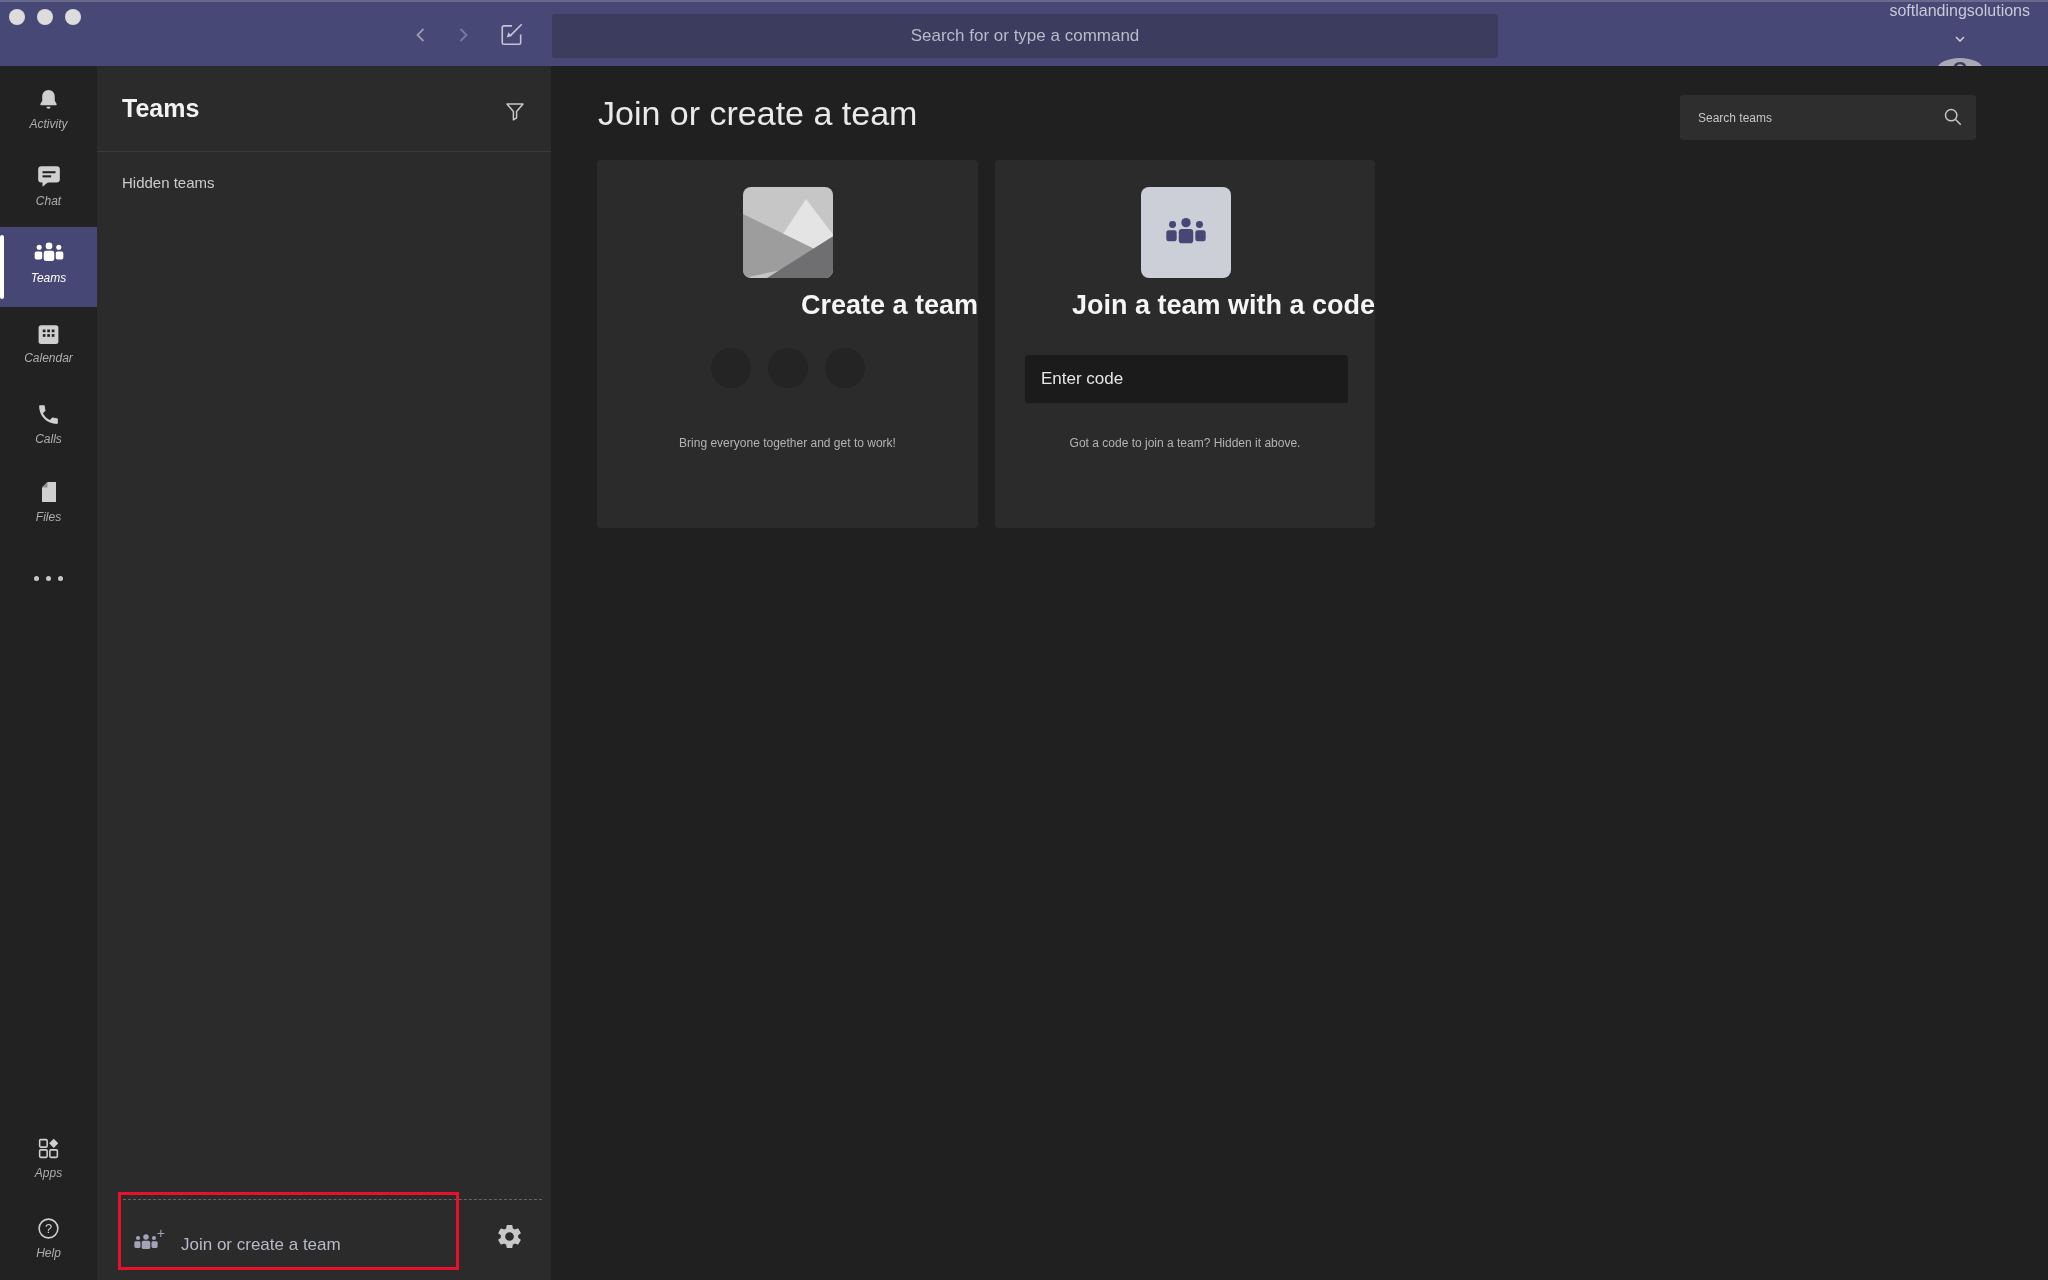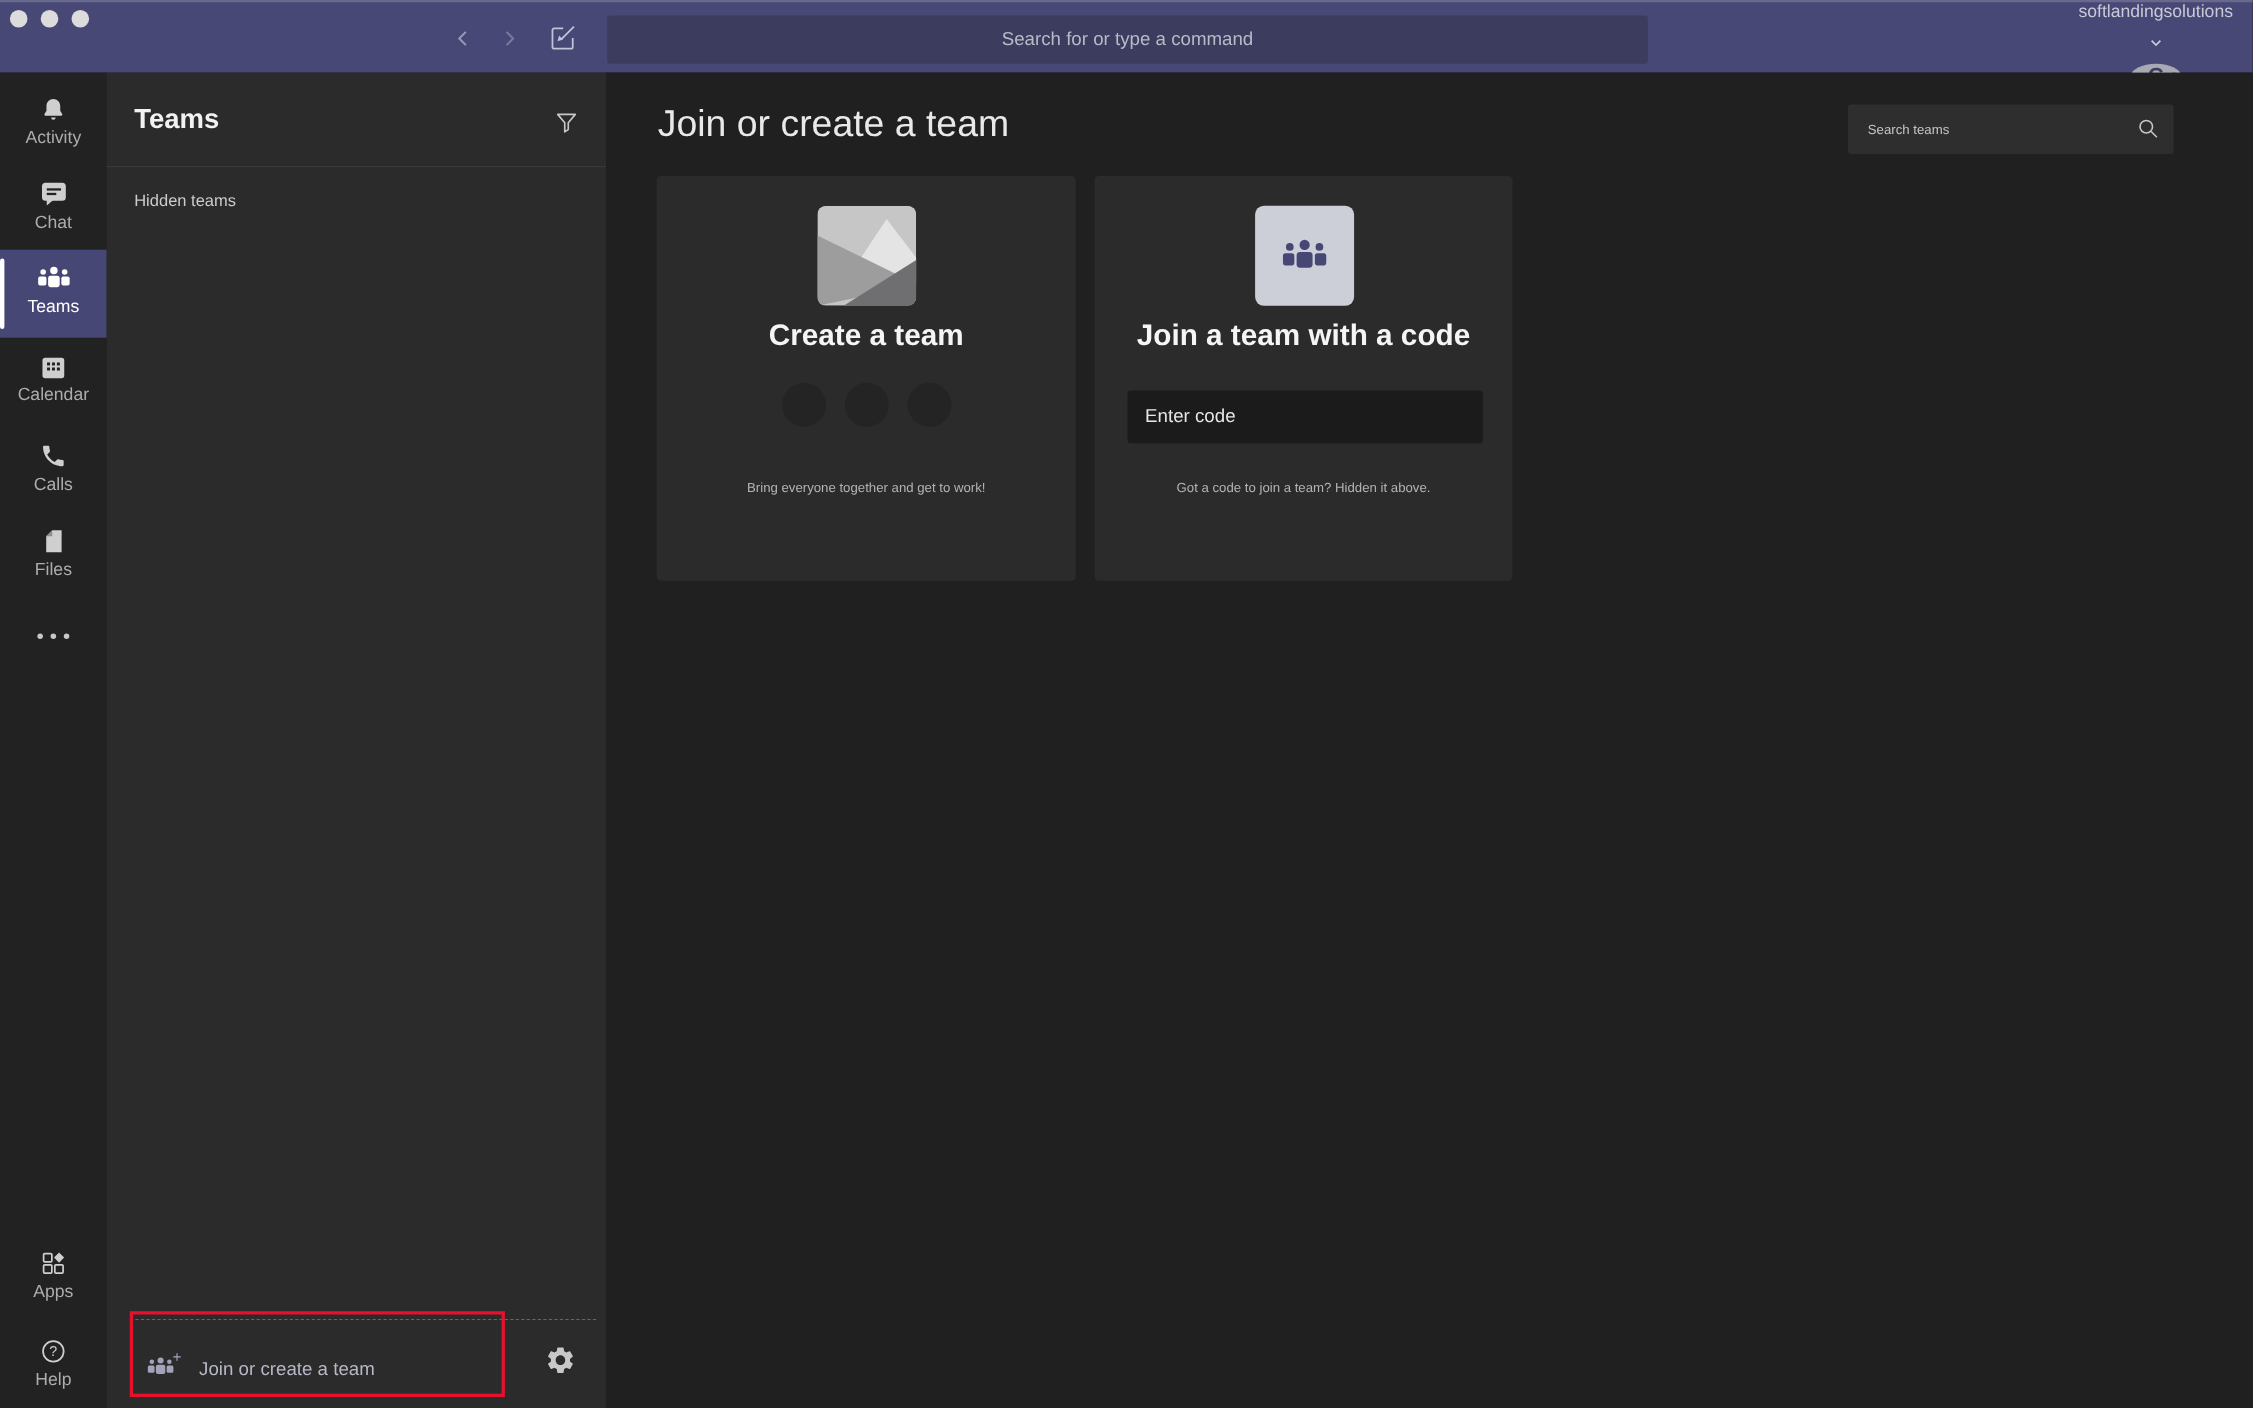--- a/index.html
+++ b/index.html
@@ -29,21 +29,21 @@
             background:#a9a9b6; display:flex; align-items:center; justify-content:center;
             color:#3b3c5e; font-size:20px; font-weight:bold; }
   .badge { position:absolute; right:-2px; bottom:-2px; width:17px; height:17px;
            border-radius:50%; background:#8f8f5c; border:2px solid #474875; }
   .badge svg { position:absolute; left:1px; top:1px; }
 
   
   .rail { position:absolute; left:0; top:66px; width:97px; height:1214px; background:#222222; }
   .rail-item { position:absolute; left:0; width:97px; display:flex; flex-direction:column;
                align-items:center; gap:5px; color:#cfcfcf; cursor:pointer; }
-  .rail-item .lbl { font-size:16px; color:#adadad; }
+  .rail-item .lbl { font-size:12px; color:#adadad;font-style:italic; }
   .rail-item.active { background:#464775; height:80px; padding-top:14px; }
   .rail-item.active .lbl { color:#ffffff; }
   .rail-item.active::before { content:""; position:absolute; left:0; top:8px; bottom:8px;
                               width:4px; background:#ffffff; border-radius:2px; }
   .dots { position:absolute; left:0; width:97px; display:flex; justify-content:center;
           gap:7px; color:#c8c8c8; cursor:pointer; }
   .dots i { width:5px; height:5px; border-radius:50%; background:#c8c8c8; display:block; }
 
   
   .panel { position:absolute; left:97px; top:66px; width:454px; height:1214px; background:#2b2b2b; }
@@ -75,21 +75,21 @@
   .team-search .mag { position:absolute; right:12px; top:11px; color:#c6c6c6; }
 
   .card { position:absolute; top:94px; width:381px; height:368px; background:#2b2b2c;
           border-radius:4px; cursor:pointer; }
   .card.create { left:46px; }
   .card.join { left:444px; width:380px; }
   .tile { position:absolute; left:146px; top:27px; width:90px; height:91px; border-radius:8px;
           overflow:hidden; }
   .card.join .tile { background:#ccced8; display:flex; align-items:center; justify-content:center;
                      color:#464775; }
-  .card-title { position:absolute; left:0; top:130px; width:100%; text-align:center;
+  .card-title { position:absolute; left:0; top:130px; width:100%; text-align:right;
                 font-size:27px; font-weight:bold; color:#f5f5f5; }
   .ph-avatars { position:absolute; left:0; top:188px; width:100%; display:flex;
                 justify-content:center; gap:17px; }
   .ph-avatars span { width:40px; height:40px; border-radius:50%; background:#242425; display:block; }
   .card-caption { position:absolute; left:0; top:276px; width:100%; text-align:center;
                   font-size:12px; color:#b3b3b3; }
   .code-input { position:absolute; left:30px; top:195px; width:323px; height:48px;
                 background:#1b1b1b; border:none; border-radius:3px; color:#eaeaea;
                 font-size:17px; padding:12px 16px; outline:none; font-family:inherit; }
   .code-input::placeholder { color:#e6e6e6; opacity:1; }

